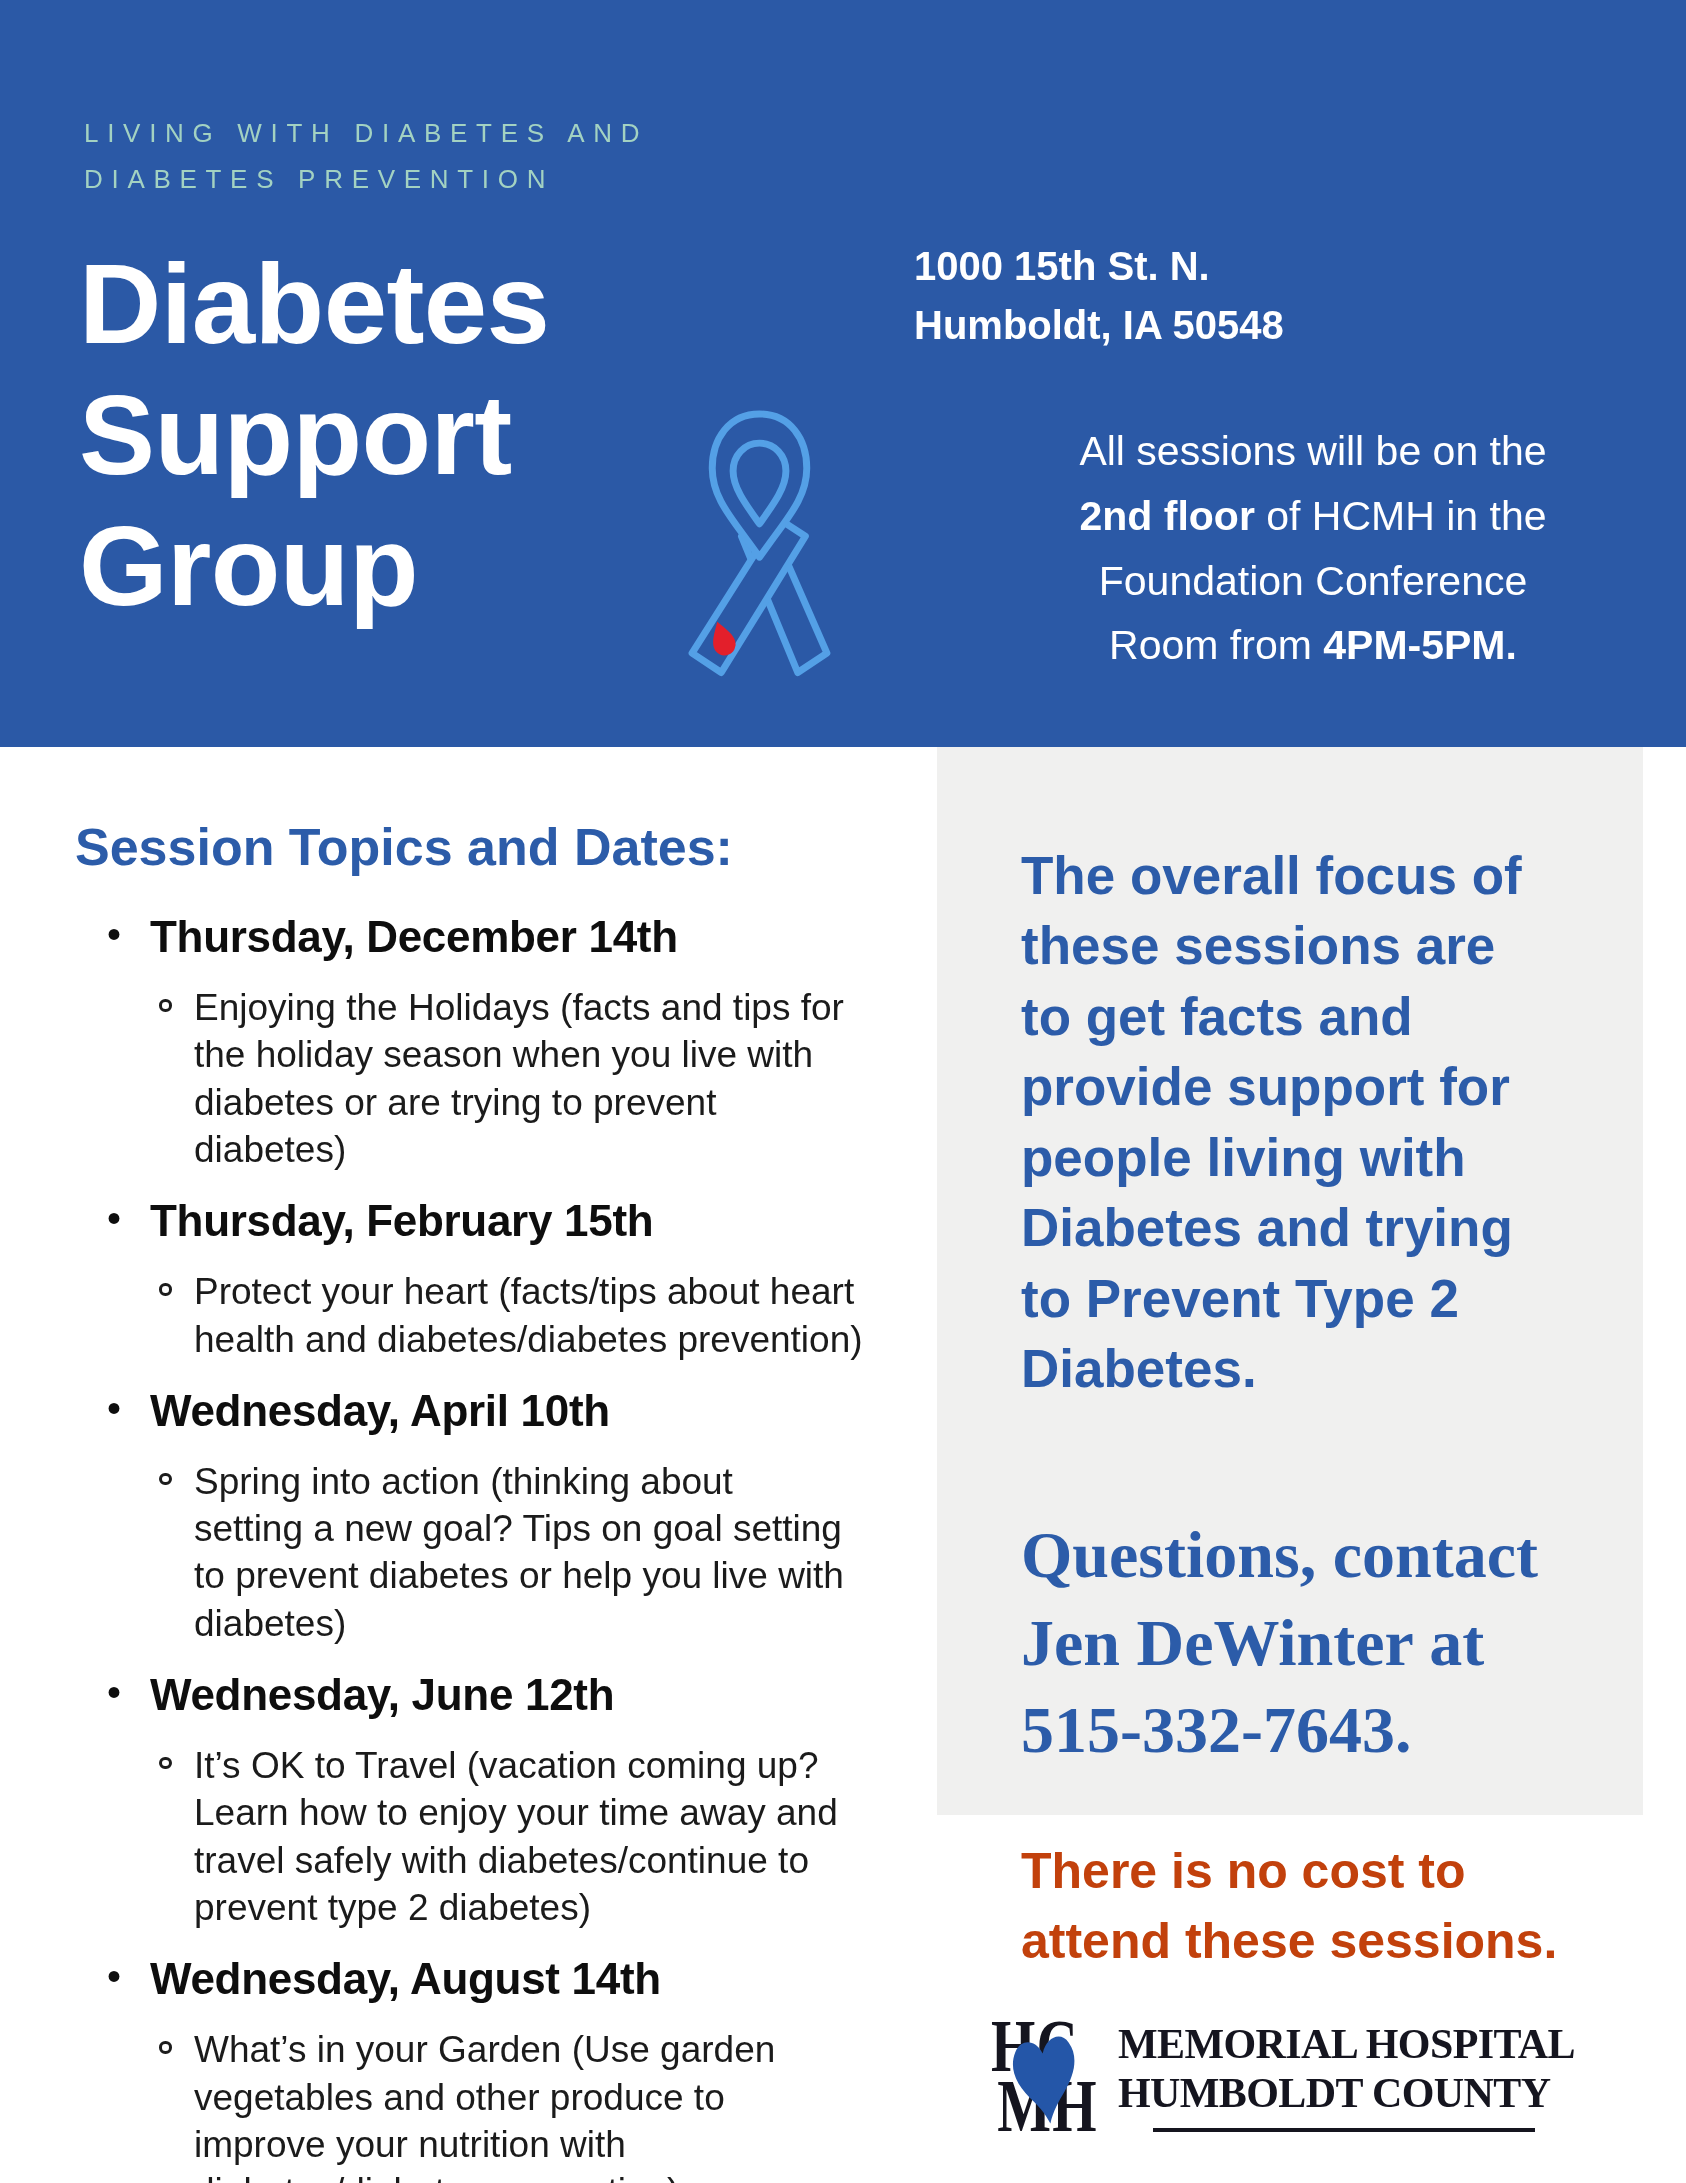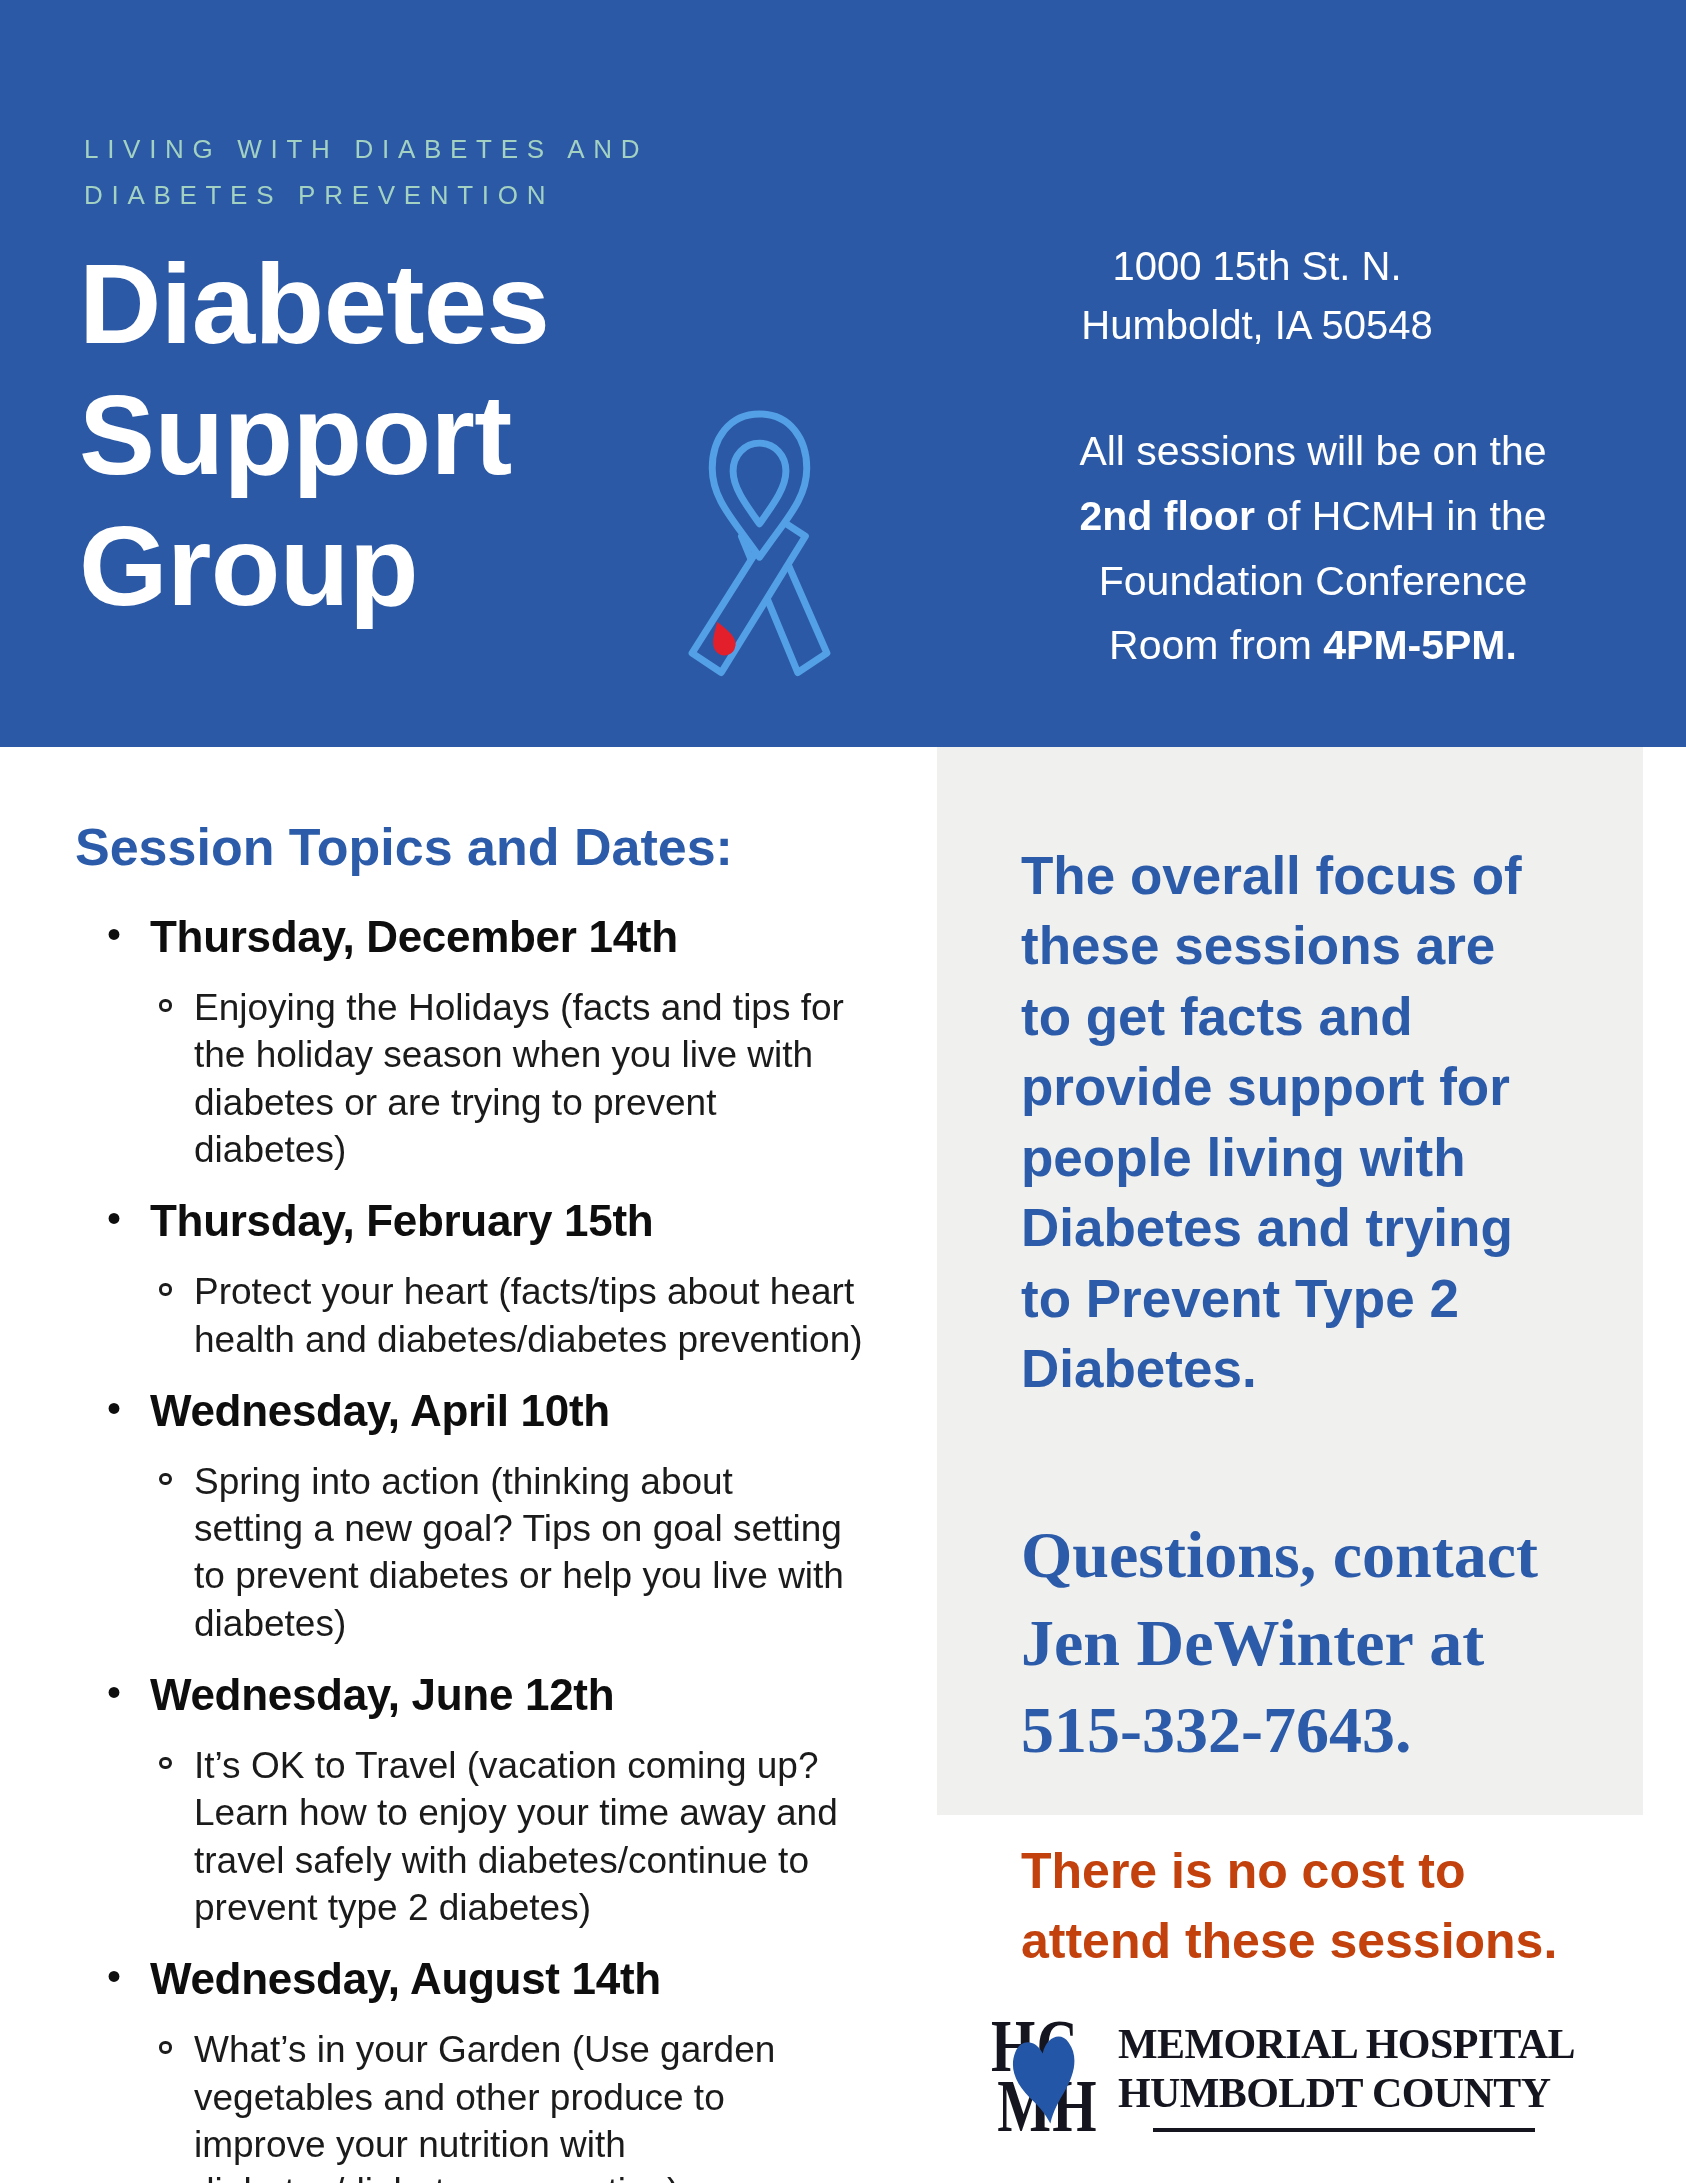--- a/index.html
+++ b/index.html
@@ -6,32 +6,32 @@
   .page{
     position:relative;width:1687px;height:2183px;overflow:hidden;
     background:#ffffff;font-family:"Liberation Sans", sans-serif;
     -webkit-font-smoothing:antialiased;
   }
   
   .header{position:absolute;left:0;top:0;width:1687px;height:747px;background:#2B59A6;}
   .eyebrow{
     position:absolute;left:84px;top:111px;
     color:#A3D2C2;font-size:26px;font-weight:500;letter-spacing:8.7px;
-    line-height:1.75;white-space:pre-line;margin-top:16px;
+    line-height:1.75;white-space:pre-line;
   }
   .title{
     position:absolute;left:79px;top:238px;
     color:#ffffff;font-size:114px;font-weight:800;line-height:1.15;
     letter-spacing:-0.6px;white-space:pre-line;
   }
   .ribbon{position:absolute;left:681px;top:407px;width:157px;height:278px;}
   .address{
     position:absolute;right:87px;top:237px;width:686px;
-    color:#ffffff;font-size:40px;font-weight:400;line-height:1.47;
-    text-align:center;white-space:pre-line;
+    color:#ffffff;font-size:40px;font-weight:700;line-height:1.47;
+    text-align:left;white-space:pre-line;
   }
   .note{
     position:absolute;right:59px;top:419px;width:630px;
     color:#ffffff;font-size:41px;font-weight:500;line-height:1.58;
     text-align:center;white-space:pre-line;
   }
   .note b{font-weight:800;}
   
   .left-col{position:absolute;left:0;top:747px;width:937px;height:1436px;background:#ffffff;}
   .session-heading{

